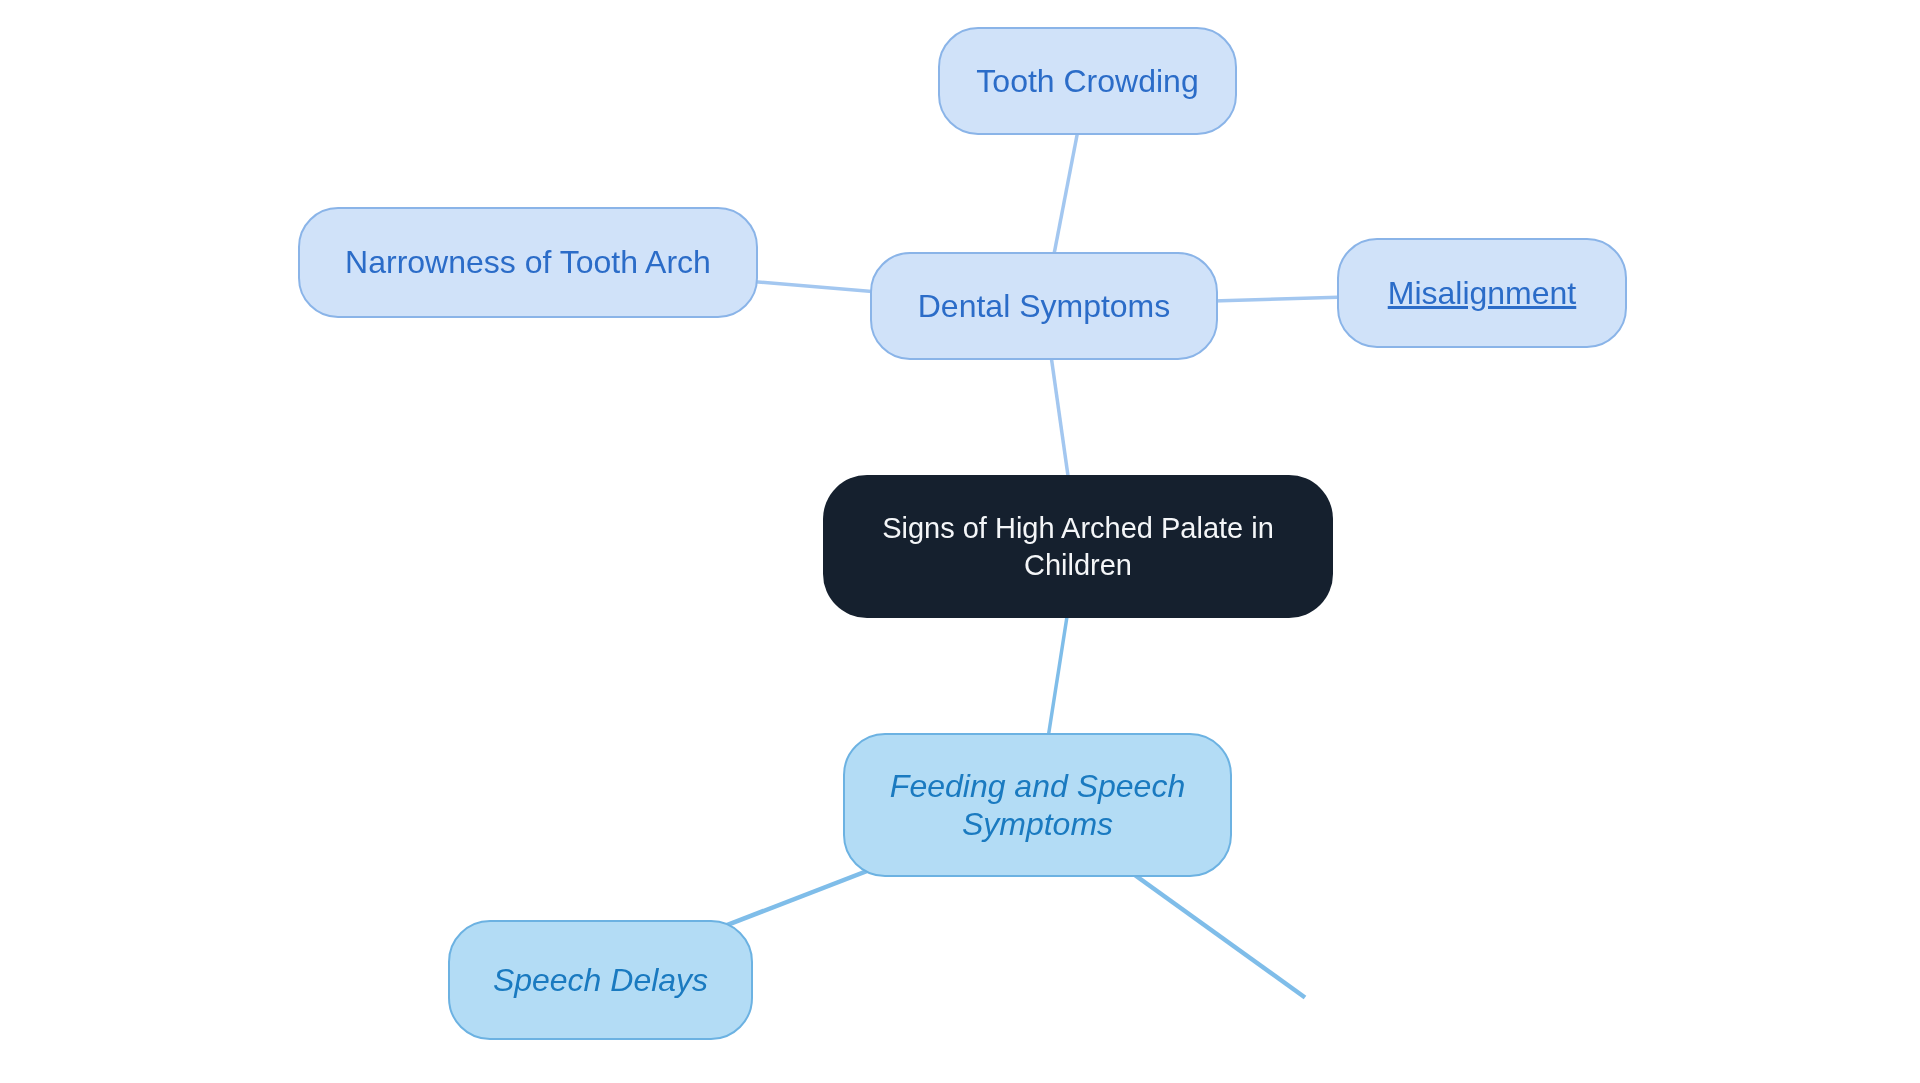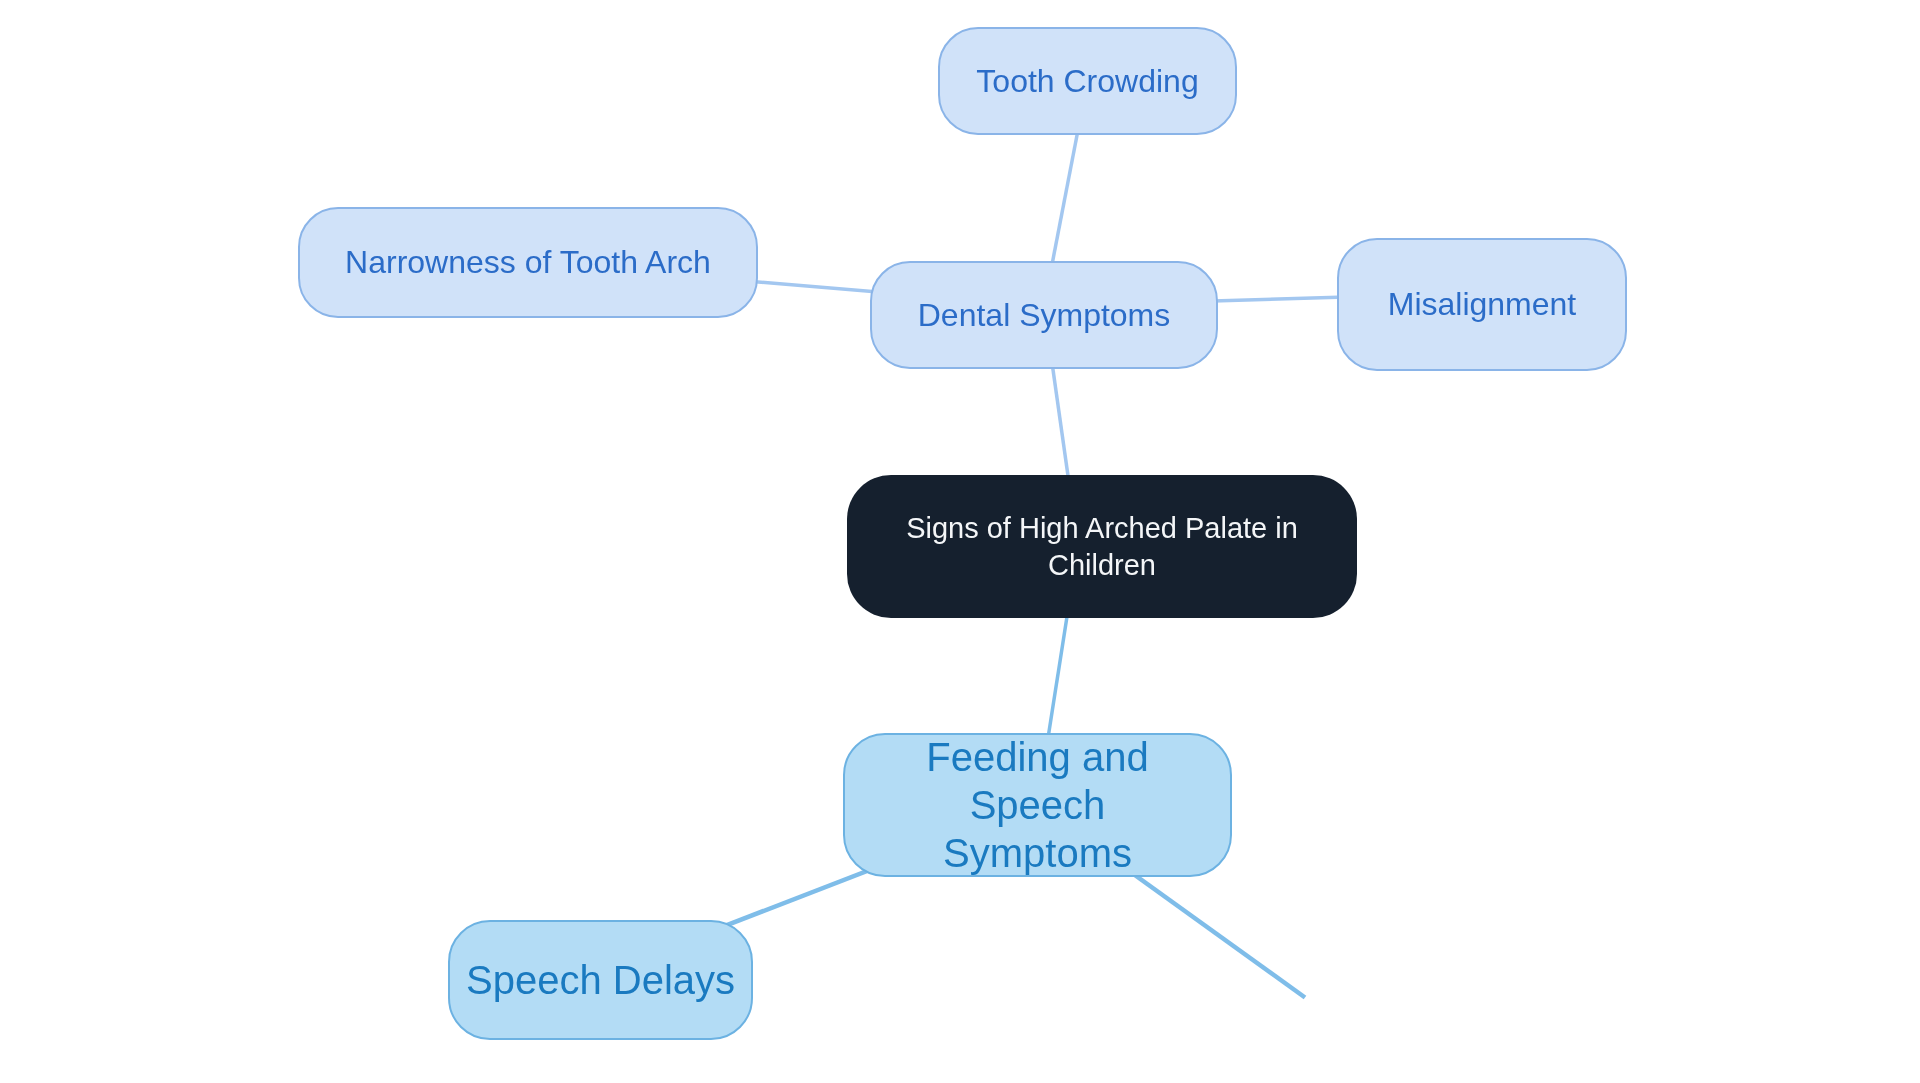--- a/index.html
+++ b/index.html
@@ -40,36 +40,36 @@
     border: 2px solid var(--dental-border);
     color: var(--dental-text);
     border-radius: 40px;
     font-size: 32px;
   }
   .node-feeding {
     background: var(--feeding-fill);
     border: 2px solid var(--feeding-border);
     color: var(--feeding-text);
     border-radius: 42px;
-    font-size: 40px;
+    font-size: 32px;
+    font-style: italic;
   }
   .node-central {
     background: var(--central-fill);
     color: var(--central-text);
     border-radius: 44px;
     font-size: 29px;
     line-height: 1.25;
     padding: 0 42px;
-    margin-left: 24px;
   }
   #node-central      { left: 823px;  top: 475px; width: 510px; height: 143px; }
-  #node-dental       { left: 870px;  top: 252px; width: 348px; height: 108px; margin-top: 9px; }
+  #node-dental       { left: 870px;  top: 252px; width: 348px; height: 108px; }
   #node-oral         { left: 938px;  top: 27px;  width: 299px; height: 108px; }
   #node-narrowness   { left: 298px;  top: 207px; width: 460px; height: 111px; }
-  #node-misalignment { left: 1337px; top: 238px; width: 290px; height: 133px; }
+  #node-misalignment { left: 1337px; top: 238px; width: 290px; height: 110px; text-decoration: underline; }
   #node-feeding      { left: 843px;  top: 733px; width: 389px; height: 144px; padding: 0 34px; }
   #node-speech       { left: 448px;  top: 920px; width: 305px; height: 120px; }
   #node-difficulty   { left: 1122px; top: 943px; width: 366px; height: 109px; }
 </style>
 </head>
 <body>
 
 <div class="canvas">
 
   <svg class="edges" width="1920" height="1083" viewBox="0 0 1920 1083">

